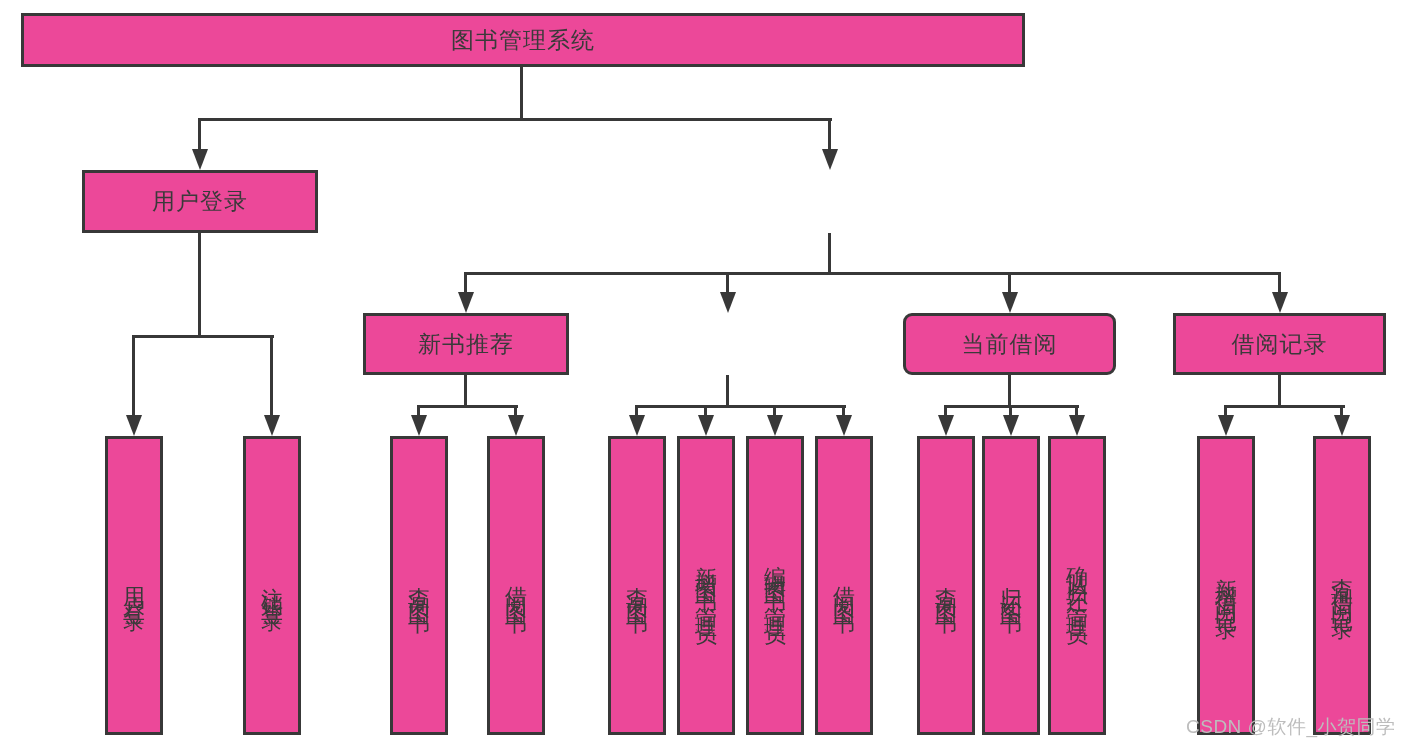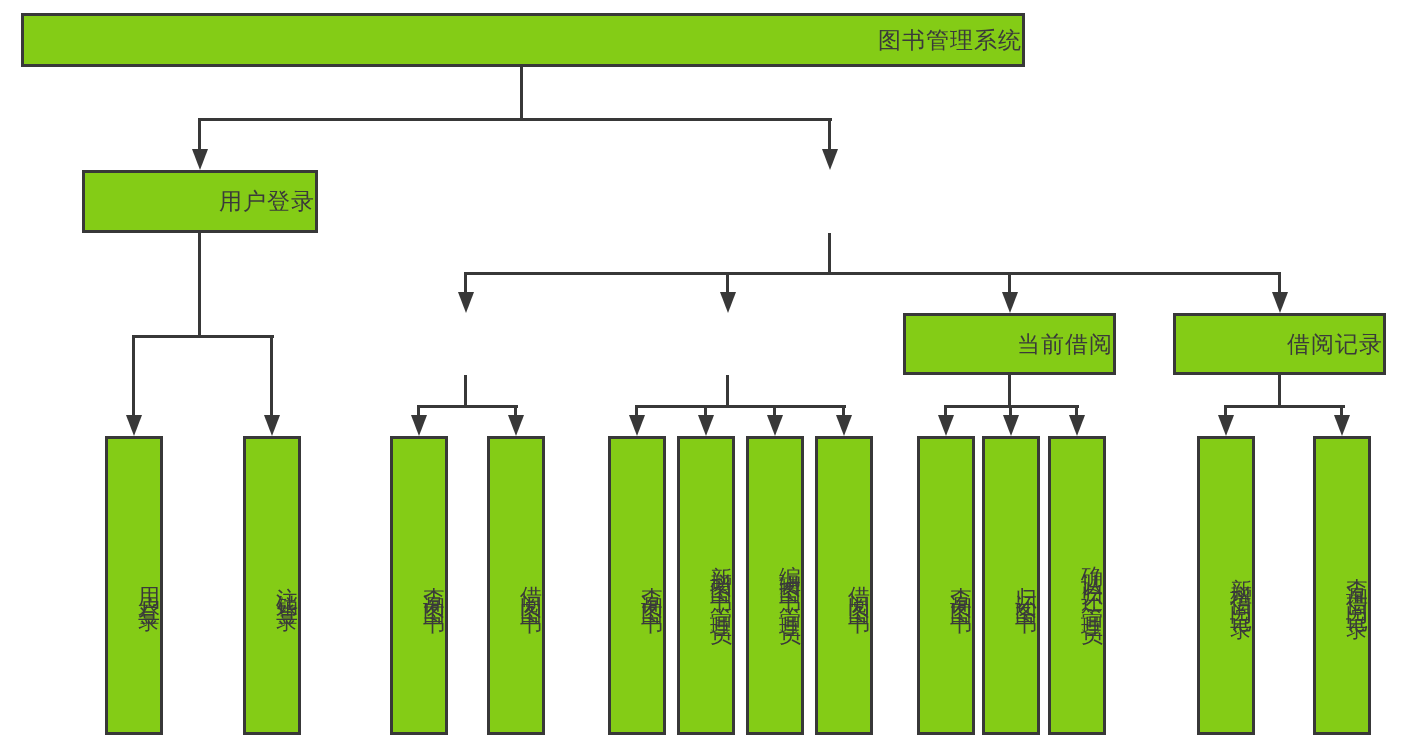--- a/index.html
+++ b/index.html
@@ -4,22 +4,22 @@
 <style>
   html,body{margin:0;padding:0;}
   body{
     width:1405px;height:747px;background:#ffffff;
     font-family:"Liberation Sans","DejaVu Sans",sans-serif;
     color:#3a3a3a;position:relative;overflow:hidden;
   }
   .stage{position:absolute;left:0;top:0;width:1405px;height:747px;}
   .box{
     position:absolute;box-sizing:border-box;
-    border:3px solid #383838;background:#84cc16;
-    display:flex;align-items:center;justify-content:flex-end;
+    border:3px solid #383838;background:#ec4899;
+    display:flex;align-items:center;justify-content:center;
   }
   .hbox{font-size:23px;letter-spacing:1px;white-space:nowrap;}
   .root{left:21px;top:13px;width:1004px;height:54px;}
   .lvl2{top:170px;height:63px;}
   .lvl3{top:313px;height:62px;}
   .vbox{top:436px;width:58px;height:299px;}
   .vbox span{
     writing-mode:vertical-rl;text-orientation:mixed;
     font-size:22px;line-height:1;letter-spacing:0.38em;
   }
@@ -42,21 +42,24 @@
 <div class="stage">
 
   <div class="box root hbox">
     <span>图书管理系统</span>
   </div>
 
   <div class="box lvl2 hbox" style="left:82px;width:236px;">
     <span>用户登录</span>
   </div>
 
-  <div class="box lvl3 hbox" style="left:903px;width:213px;">
+  <div class="box lvl3 hbox" style="left:363px;width:206px;">
+    <span>新书推荐</span>
+  </div>
+  <div class="box lvl3 hbox" style="left:903px;width:213px;border-radius:9px;">
     <span>当前借阅</span>
   </div>
   <div class="box lvl3 hbox" style="left:1173px;width:213px;">
     <span>借阅记录</span>
   </div>
 
   <div class="box vbox" style="left:105px;">
     <span>用户登录</span>
   </div>
   <div class="box vbox" style="left:243px;">
@@ -148,14 +151,15 @@
   <div class="vl" style="left:1075px;top:405px;height:12px;"></div>
   <div class="tri" style="left:1069px;top:415px;"></div>
 
   <div class="vl" style="left:1278px;top:375px;height:32px;"></div>
   <div class="hl" style="left:1224px;top:405px;width:121px;"></div>
   <div class="vl" style="left:1224px;top:405px;height:12px;"></div>
   <div class="tri" style="left:1218px;top:415px;"></div>
   <div class="vl" style="left:1340px;top:405px;height:12px;"></div>
   <div class="tri" style="left:1334px;top:415px;"></div>
 
+  <div class="watermark">CSDN @软件_小贺同学</div>
 
 </div>
 
 </body></html>

